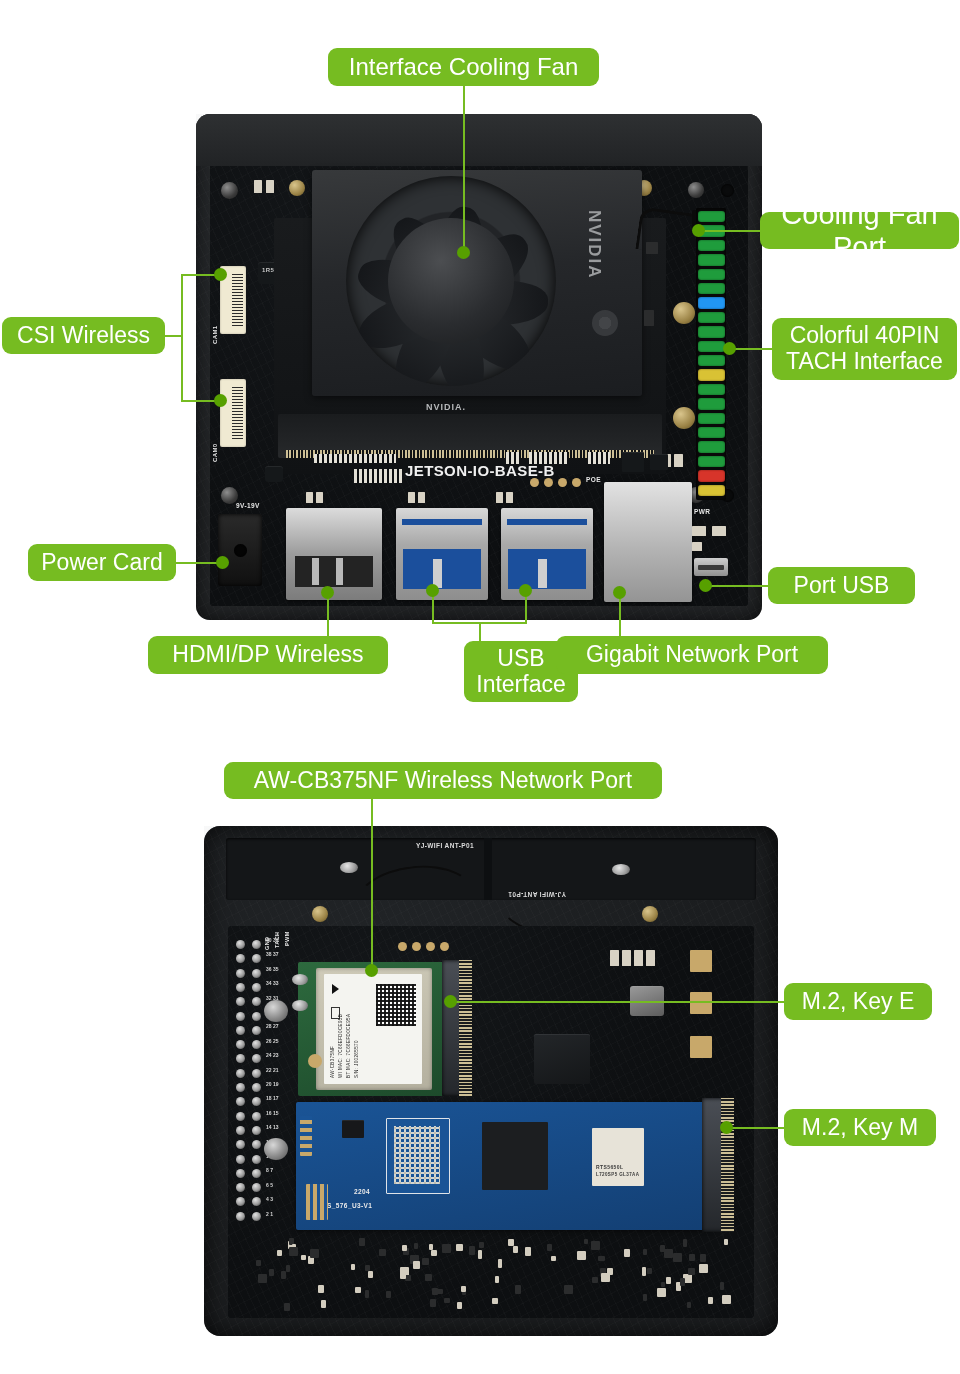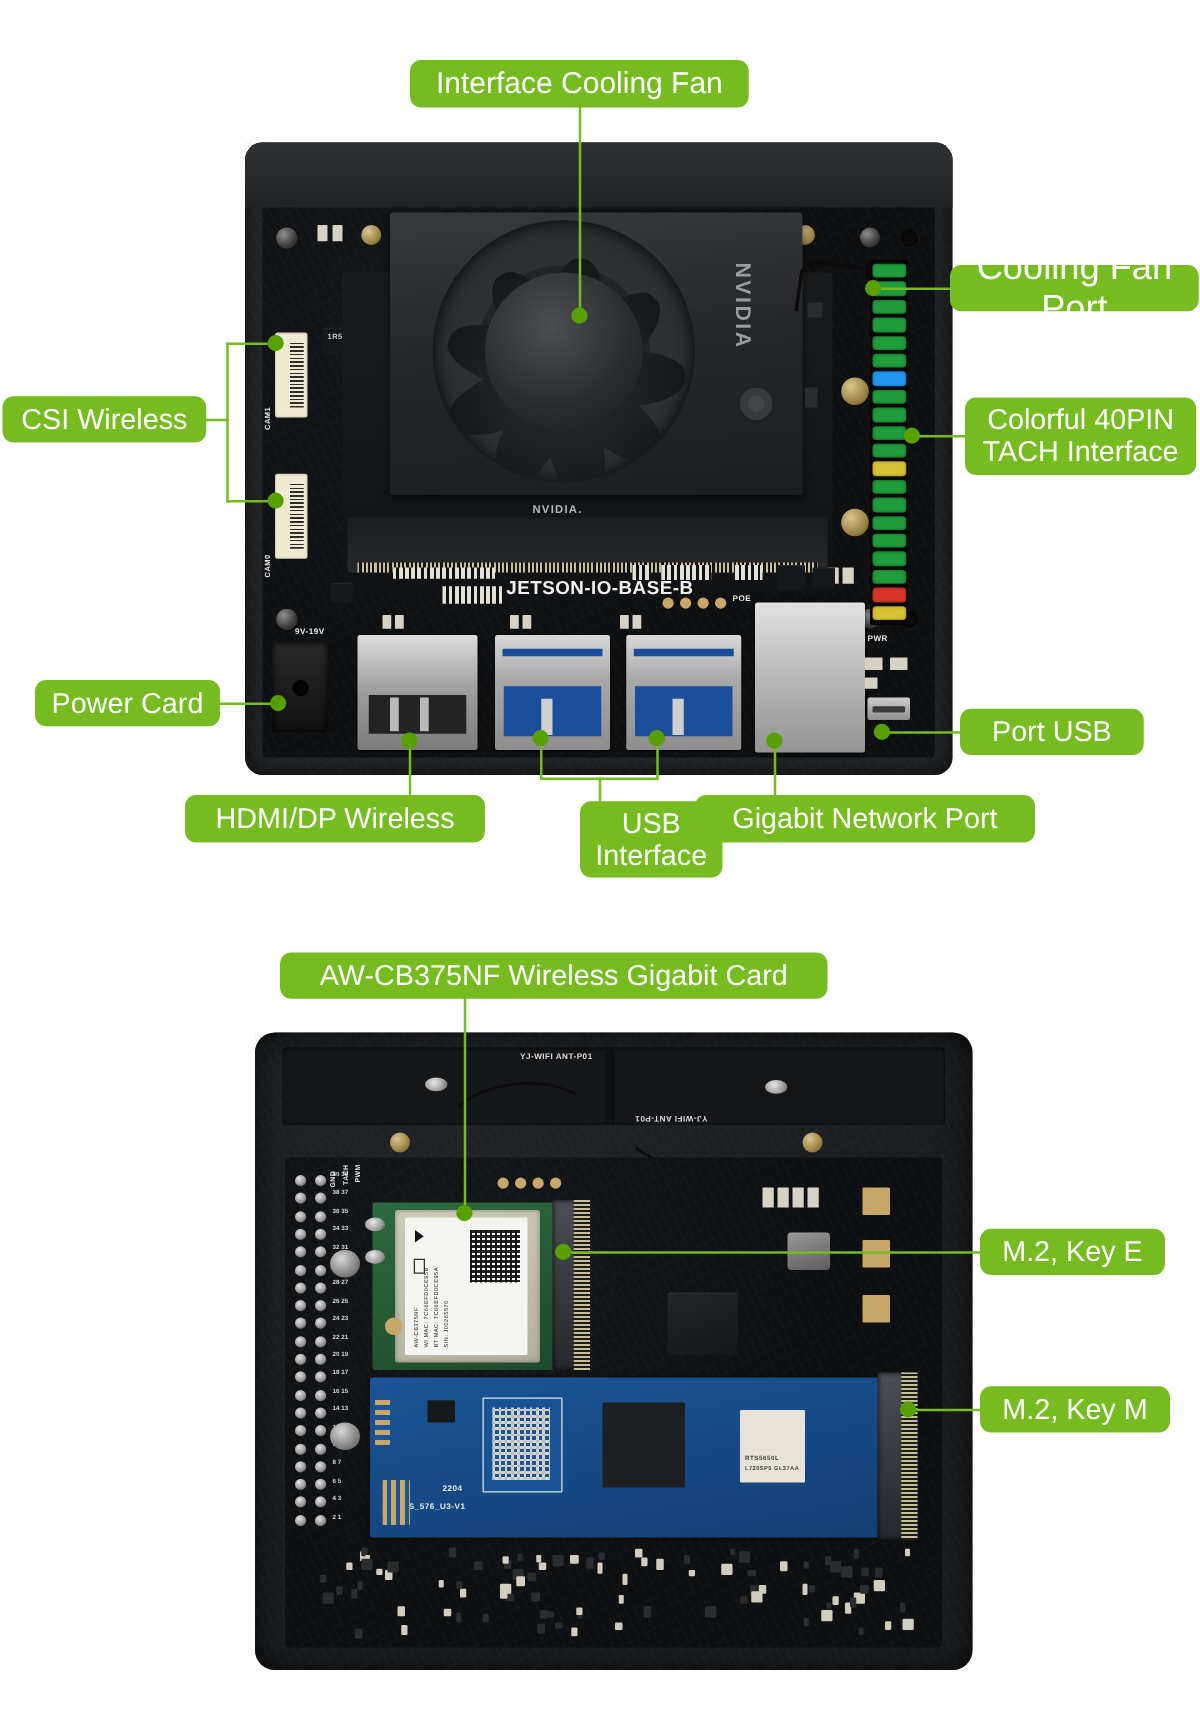--- a/index.html
+++ b/index.html
@@ -575,21 +575,21 @@
       <div style="position: absolute; border-radius: 1px; left: 63.9%; top: 62%; width: 9px; height: 9px; background: rgb(43, 44, 45);"></div>
       <div style="position: absolute; border-radius: 1px; left: 31.2%; top: 44.4%; width: 6.3px; height: 7.3px; background: rgb(211, 205, 191);"></div>
       <div style="position: absolute; border-radius: 1px; left: 85.8%; top: 20.2%; width: 9px; height: 9px; background: rgb(43, 44, 45);"></div>
       <div style="position: absolute; border-radius: 1px; left: 28.4%; top: 70.1%; width: 5px; height: 6.6px; background: rgb(43, 44, 45);"></div>
       <div style="position: absolute; border-radius: 1px; left: 88.6%; top: 83.6%; width: 4px; height: 6.3px; background: rgb(43, 44, 45);"></div>
     </div>
 </div>
 
 <div class="leader v" style="left:371px;top:798px;height:172px;"></div>
 <div class="dot" style="left:365px;top:964px;"></div>
-<div class="pill" style="left:224px;top:762px;width:438px;height:37px;font-size:23px;">AW-CB375NF Wireless Gigabit Card</div>
+<div class="pill" style="left:224px;top:762px;width:438px;height:37px;font-size:23px;">AW-CB375NF Wireless Network Port</div>
 
 <div class="leader h" style="left:450px;top:1001px;width:335px;"></div>
 <div class="dot" style="left:444px;top:995px;"></div>
 <div class="pill" style="left:784px;top:983px;width:148px;height:37px;font-size:23px;">M.2, Key E</div>
 
 <div class="leader h" style="left:726px;top:1127px;width:58px;"></div>
 <div class="dot" style="left:720px;top:1121px;"></div>
 <div class="pill" style="left:784px;top:1109px;width:152px;height:37px;font-size:23px;">M.2, Key M</div>
 
 </body></html>

